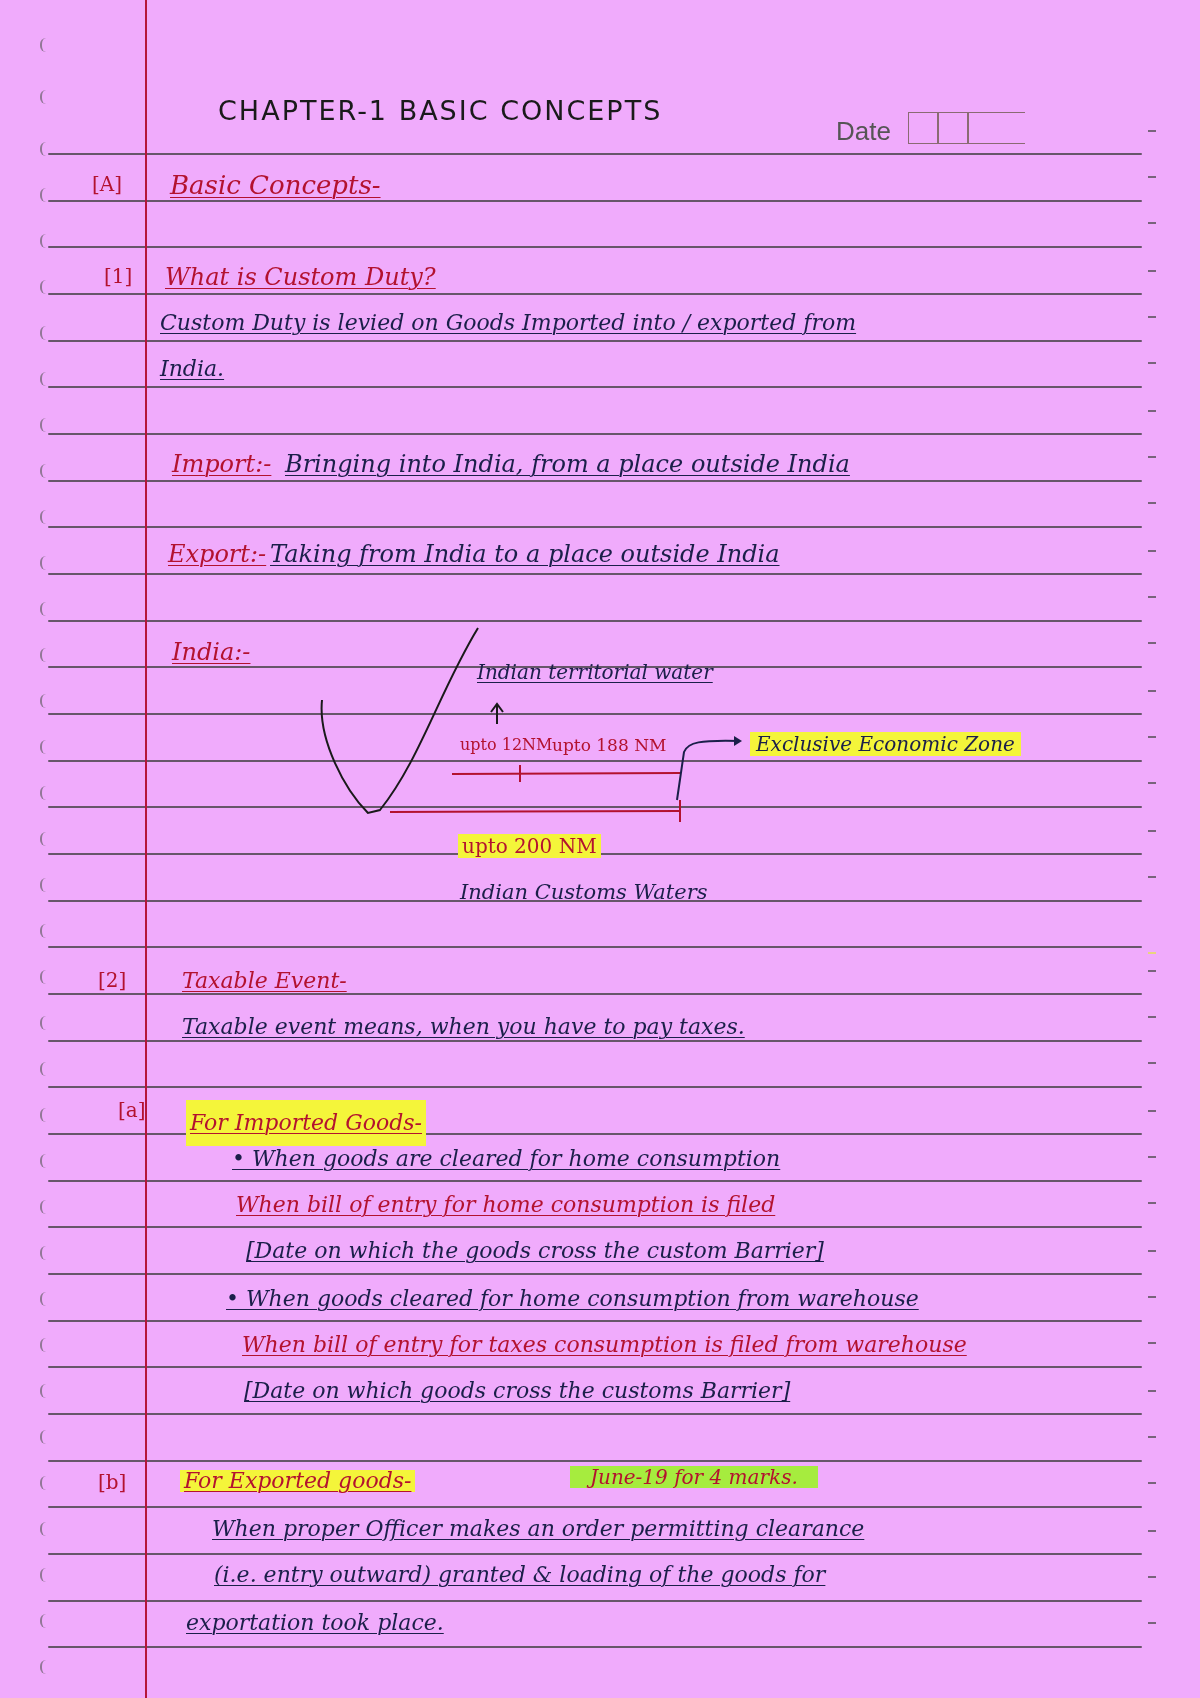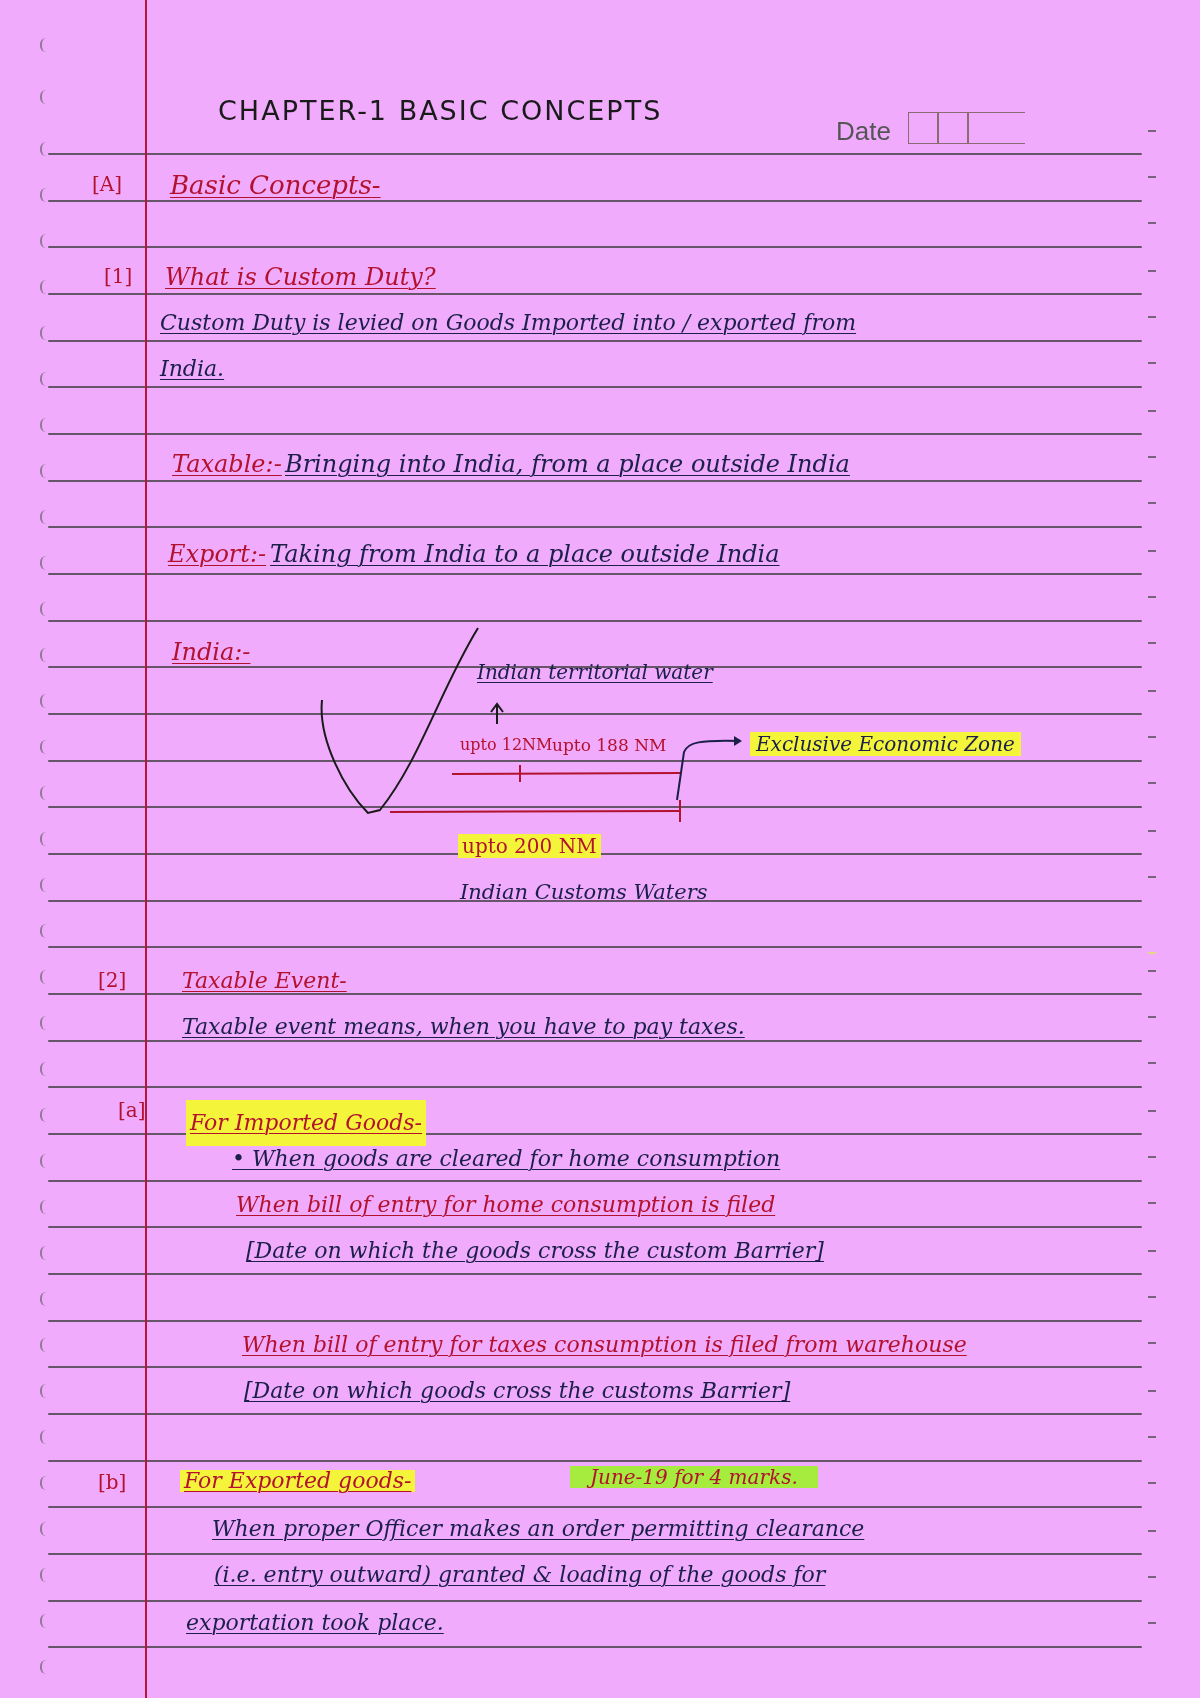--- a/index.html
+++ b/index.html
@@ -173,21 +173,21 @@
   </div>
 
   <div class="mlabel" style="left:92px;top:172px">[A]</div>
   <div class="txt red ul" style="left:170px;top:172px;font-size:26px">Basic Concepts-</div>
 
   <div class="mlabel" style="left:104px;top:264px">[1]</div>
   <div class="txt red ul" style="left:165px;top:265px">What is Custom Duty?</div>
   <div class="txt blue ul" style="left:160px;top:312px;font-size:22px">Custom Duty is levied on Goods Imported into / exported from</div>
   <div class="txt blue ul" style="left:160px;top:358px;font-size:22px">India.</div>
 
-  <div class="txt red ul" style="left:172px;top:452px">Taxable:-</div>
+  <div class="txt red ul" style="left:172px;top:452px">Import:-</div>
   <div class="txt blue ul" style="left:285px;top:452px">Bringing into India, from a place outside India</div>
   <div class="txt red ul" style="left:168px;top:542px">Export:-</div>
   <div class="txt blue ul" style="left:270px;top:542px">Taking from India to a place outside India</div>
 
   <div class="txt red ul" style="left:172px;top:640px">India:-</div>
   <svg class="diagram" width="1200" height="1698">
 
     <path d="M322,700 C318,740 345,790 368,813 L380,810 C420,760 440,690 478,628" stroke="#1a1a1a" stroke-width="2" fill="none"></path>
 
     <line x1="390" y1="812" x2="680" y2="811" stroke="#b3122f" stroke-width="2"></line>
@@ -211,20 +211,21 @@
 
   <div class="mlabel" style="left:98px;top:968px">[2]</div>
   <div class="txt red ul" style="left:182px;top:970px;font-size:22px">Taxable Event-</div>
   <div class="txt blue ul" style="left:182px;top:1016px;font-size:22px">Taxable event means, when you have to pay taxes.</div>
 
   <div class="mlabel" style="left:118px;top:1098px">[a]</div>
   <div class="txt red ul hl-yellow" style="left:186px;top:1100px;font-size:22px;padding:12px 4px">For Imported Goods-</div>
   <div class="txt blue ul" style="left:232px;top:1148px;font-size:22px">• When goods are cleared for home consumption</div>
   <div class="txt red ul" style="left:236px;top:1194px;font-size:22px">When bill of entry for home consumption is filed</div>
   <div class="txt blue ul" style="left:246px;top:1240px;font-size:22px">[Date on which the goods cross the custom Barrier]</div>
+  <div class="txt blue ul" style="left:226px;top:1288px;font-size:22px">• When goods cleared for home consumption from warehouse</div>
   <div class="txt red ul" style="left:242px;top:1334px;font-size:22px">When bill of entry for taxes consumption is filed from warehouse</div>
   <div class="txt blue ul" style="left:244px;top:1380px;font-size:22px">[Date on which goods cross the customs Barrier]</div>
 
   <div class="mlabel" style="left:98px;top:1470px">[b]</div>
   <div class="txt red ul hl-yellow" style="left:180px;top:1470px;font-size:22px;padding:0 4px">For Exported goods-</div>
   <div class="txt red hl-green" style="left:570px;top:1466px;font-size:20px;padding:1px 20px">June-19 for 4 marks.</div>
   <div class="txt blue ul" style="left:214px;top:1564px;font-size:22px">(i.e. entry outward) granted &amp; loading of the goods for</div>
   <div class="txt blue ul" style="left:212px;top:1518px;font-size:22px">When proper Officer makes an order permitting clearance</div>
   <div class="txt blue ul" style="left:186px;top:1612px;font-size:22px">exportation took place.</div>
 

